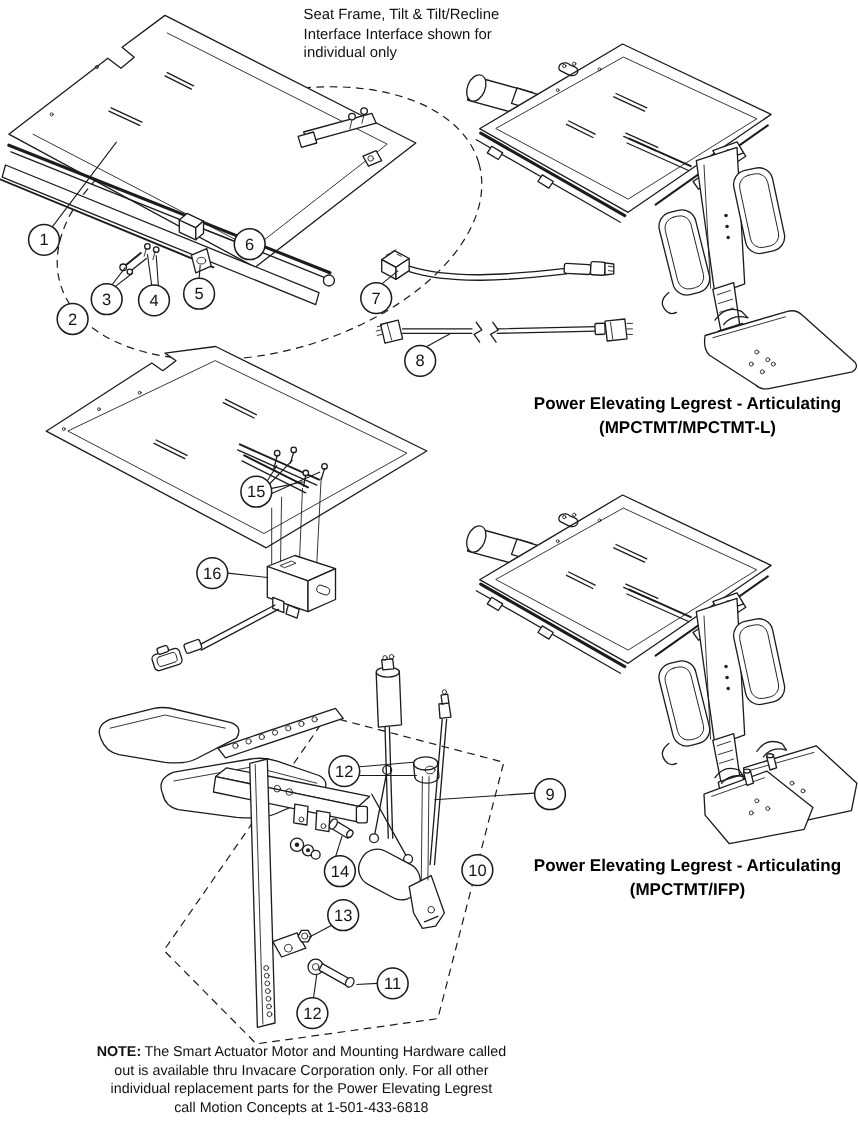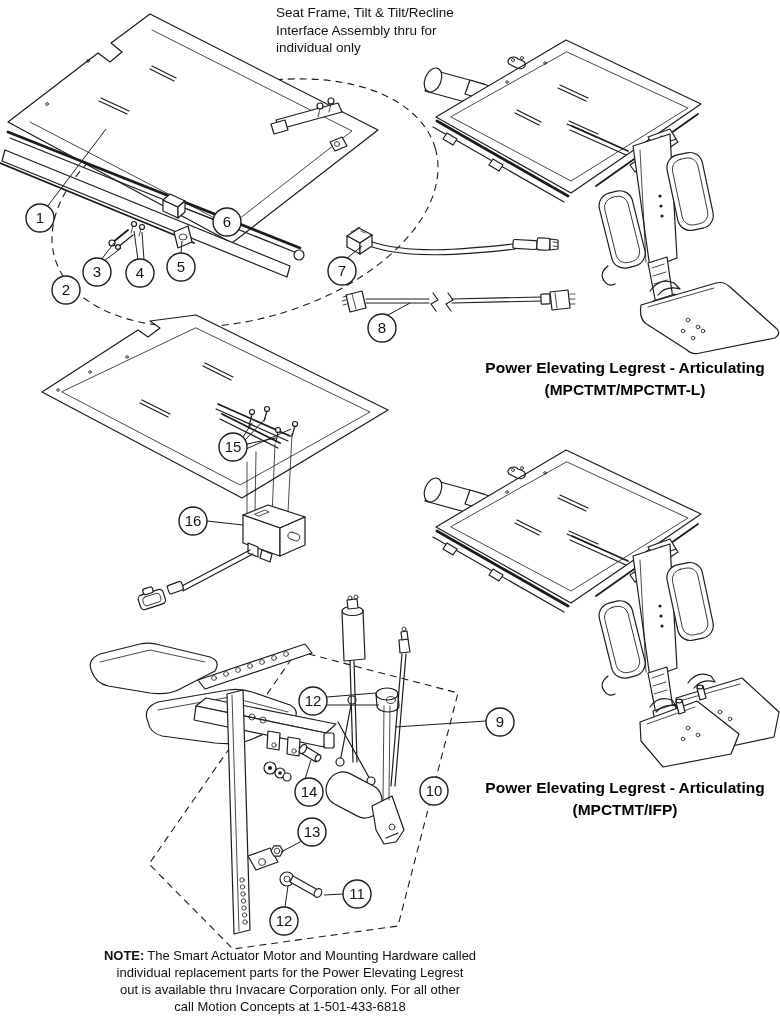--- a/index.html
+++ b/index.html
@@ -14,21 +14,21 @@
   .hv2 { stroke-width:1.8; }
   .dash { stroke-dasharray:7 5; stroke-width:1.1; fill:none; stroke:#1c1c1c; }
   .leader { stroke:#1c1c1c; stroke-width:1; fill:none; }
   .dot { fill:#1c1c1c; stroke:none; }
   .callout circle { fill:#fff; stroke:#1c1c1c; stroke-width:1.4; }
   .callout text { font-size:15px; fill:#141414; text-anchor:middle; font-family:"Liberation Sans", sans-serif; }
   .refnote { position:absolute; left:255px; top:4px; font-size:13.5px; line-height:17.5px; color:#111;margin-left:21px; }
   .figtitle { position:absolute; width:340px; text-align:center; font-weight:bold; font-size:15.5px; line-height:21.5px; color:#000; }
   #title-top { left:455px; top:357px; }
   #title-bottom { left:455px; top:777px; }
-  .footnote { position:absolute; left:80px; top:947px; width:420px; text-align:center; font-size:13px; line-height:17px; color:#111; }
+  .footnote { position:absolute; left:64px; top:947px; width:420px; text-align:center; font-size:13px; line-height:17px; color:#111; }
   .footnote b { font-weight:bold; margin-right:3px; }
 </style>
 </head>
 <body>
 
 <div class="page">
 
 <svg class="art" width="780" height="1028" viewBox="0 0 780 1028">
 
   <g>
@@ -434,34 +434,34 @@
         <text x="357" y="899">11</text>
       </g>
   <g class="callout">
         <circle cx="284" cy="921" r="14"></circle>
         <text x="284" y="926">12</text>
       </g>
 </svg>
 
 <div class="refnote">
   <div>Seat Frame, Tilt &amp; Tilt/Recline</div>
-  <div>Interface Assembly thru for</div>
+  <div>Interface Interface shown for</div>
   <div>individual only</div>
 </div>
 
 <div class="figtitle" id="title-top">
   <div>Power Elevating Legrest - Articulating</div>
   <div>(MPCTMT/MPCTMT-L)</div>
 </div>
 
 <div class="figtitle" id="title-bottom">
   <div>Power Elevating Legrest - Articulating</div>
   <div>(MPCTMT/IFP)</div>
 </div>
 
 <div class="footnote">
   <div><b>NOTE:</b><span>The Smart Actuator Motor and Mounting Hardware called</span></div>
+  <div>out is available thru Invacare Corporation only. For all other</div>
   <div>individual replacement parts for the Power Elevating Legrest</div>
-  <div>out is available thru Invacare Corporation only. For all other</div>
   <div>call Motion Concepts at 1-501-433-6818</div>
 </div>
 
 </div>
 
 </body></html>

